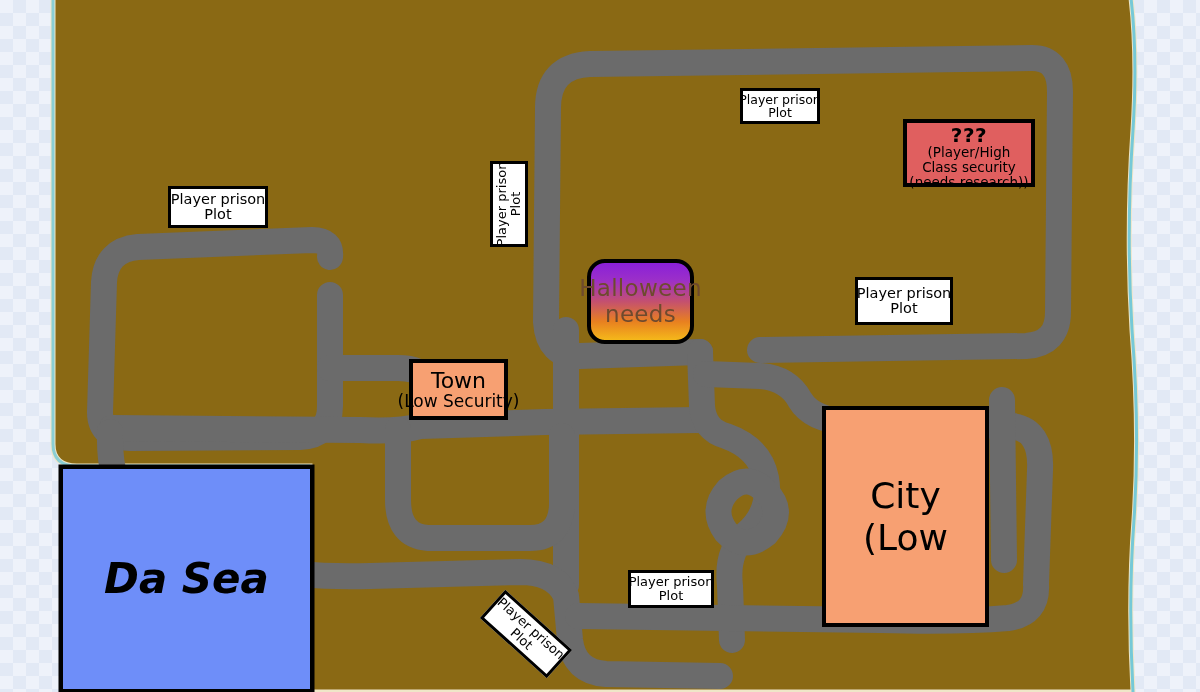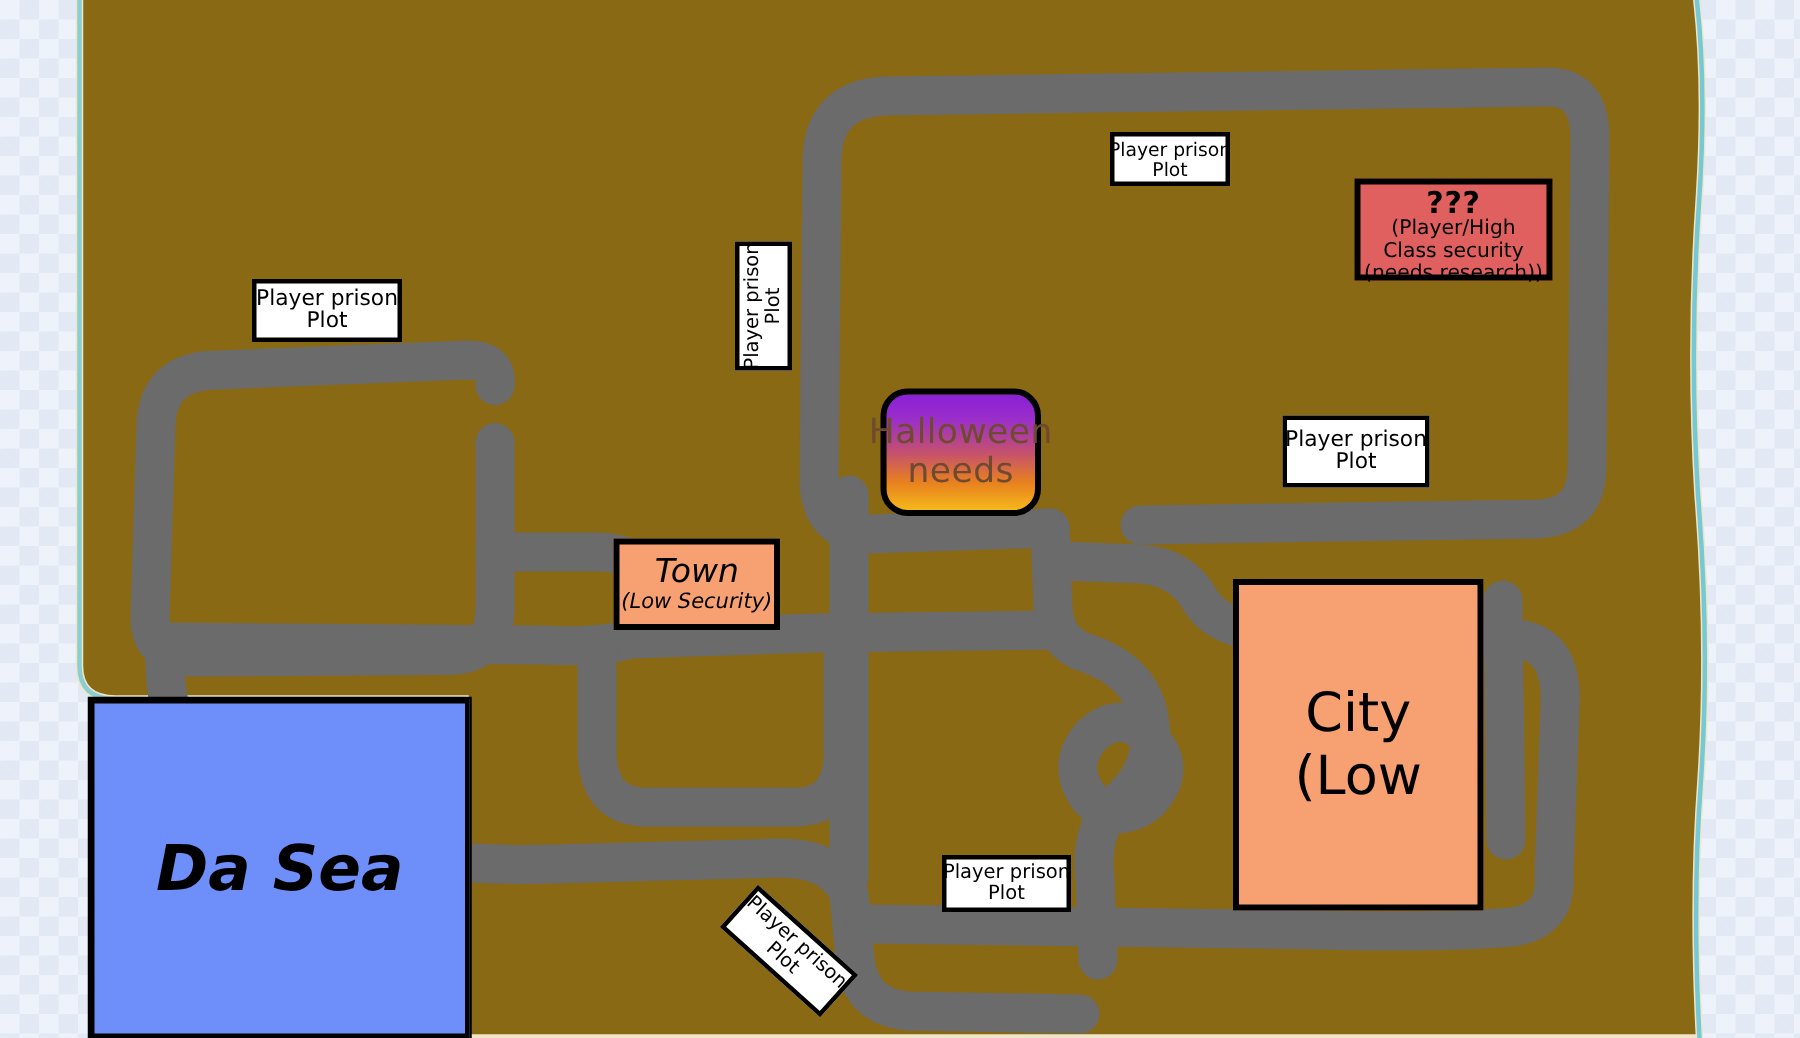--- a/index.html
+++ b/index.html
@@ -48,21 +48,21 @@
     padding: 2px 4px;
   }
   .plot .l1, .plot .l2 { display: block; }
 
   .town {
     background: #f7a072;
     border: 4px solid #000;
     font-size: 21px;
   }
   .town .l1 { font-size: 22px; }
-  .town .l2 { font-size: 14px; }
+  .town .l2 { font-size: 17px; }
 
   .city {
     background: #f7a072;
     border: 4px solid #000;
     font-size: 36px;
     line-height: 1.14;
   }
 
   .unknown {
     background: #e05f5f;
@@ -270,23 +270,23 @@
     <span class="u1">(Player/High</span>
     <span class="u2">Class security</span>
     <span class="u3">(needs research))</span>
   </div>
 
   <div class="lbl halloween" style="left:587px; top:259px; width:107px; height:85px;border-radius:18px;">
     <span>Halloween</span>
     <span>needs</span>
   </div>
 
-  <div class="lbl town" style="left:409px; top:359px; width:111px; height:61px;font-style:italic;">
+  <div class="lbl town" style="left:409px; top:359px; width:99px; height:61px;">
     <span class="l1">Town</span>
     <span class="l2">(Low Security)</span>
   </div>
 
-  <div class="lbl city" style="left:822px; top:386px; width:167px; height:221px;">
+  <div class="lbl city" style="left:822px; top:406px; width:167px; height:221px;">
     <span>City</span>
     <span>(Low</span>
   </div>
 
 </div>
 
 </body></html>

